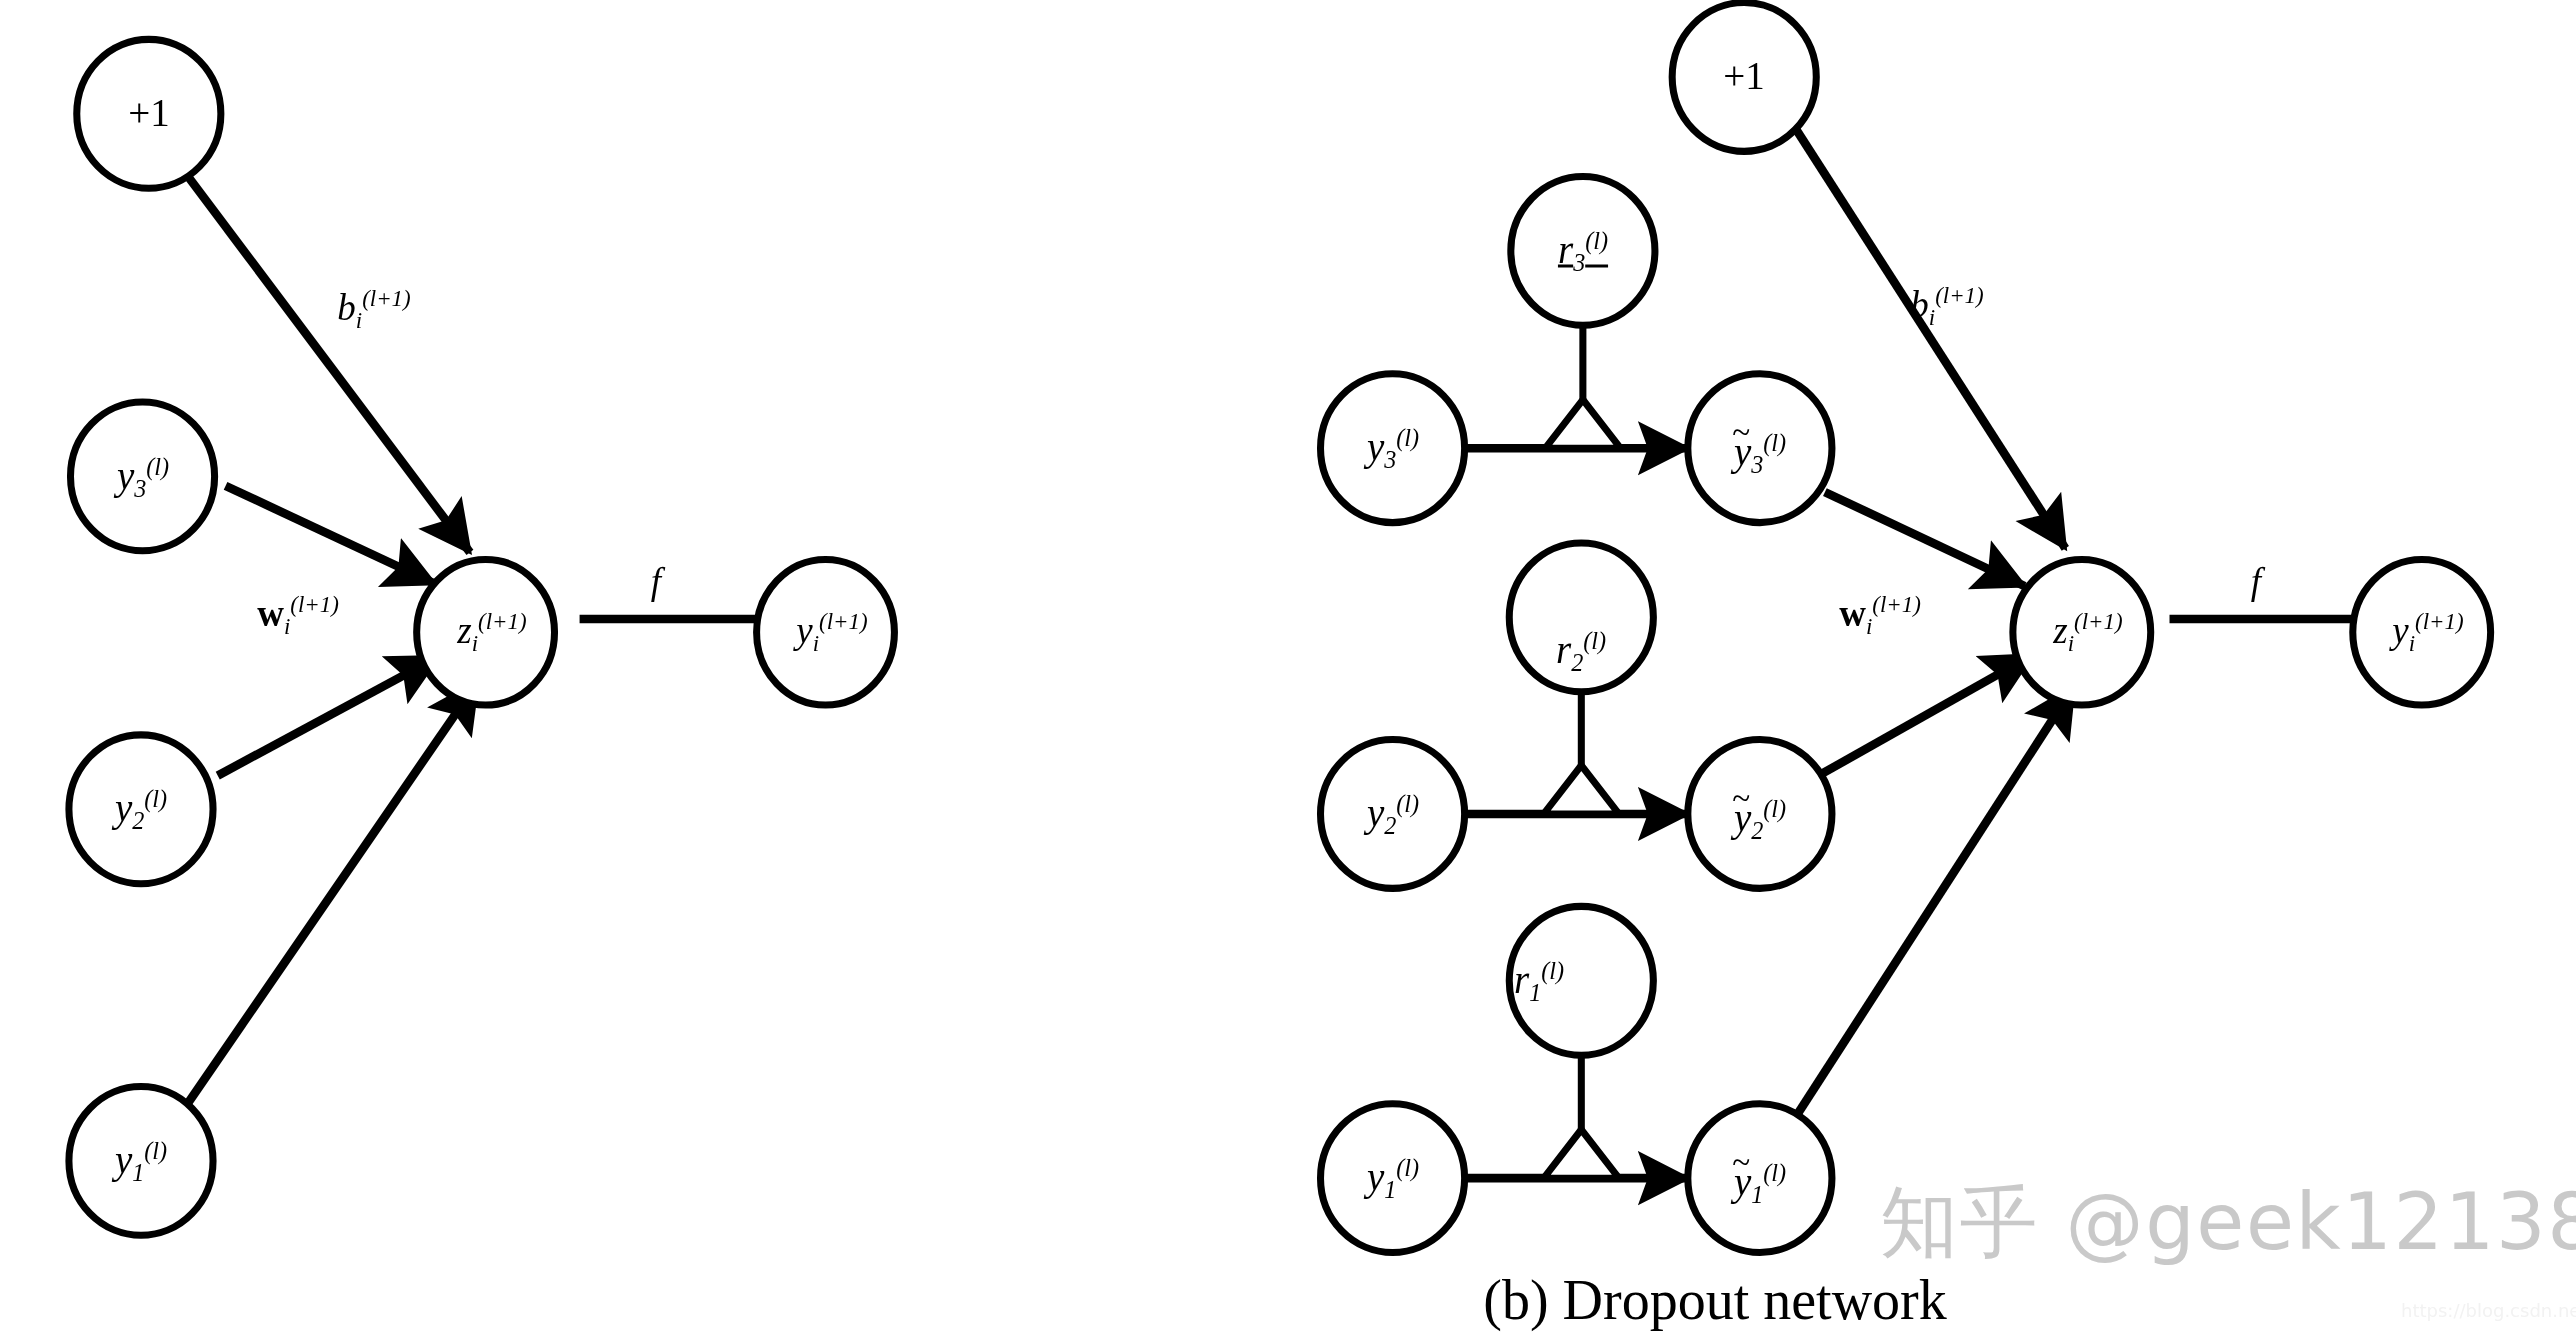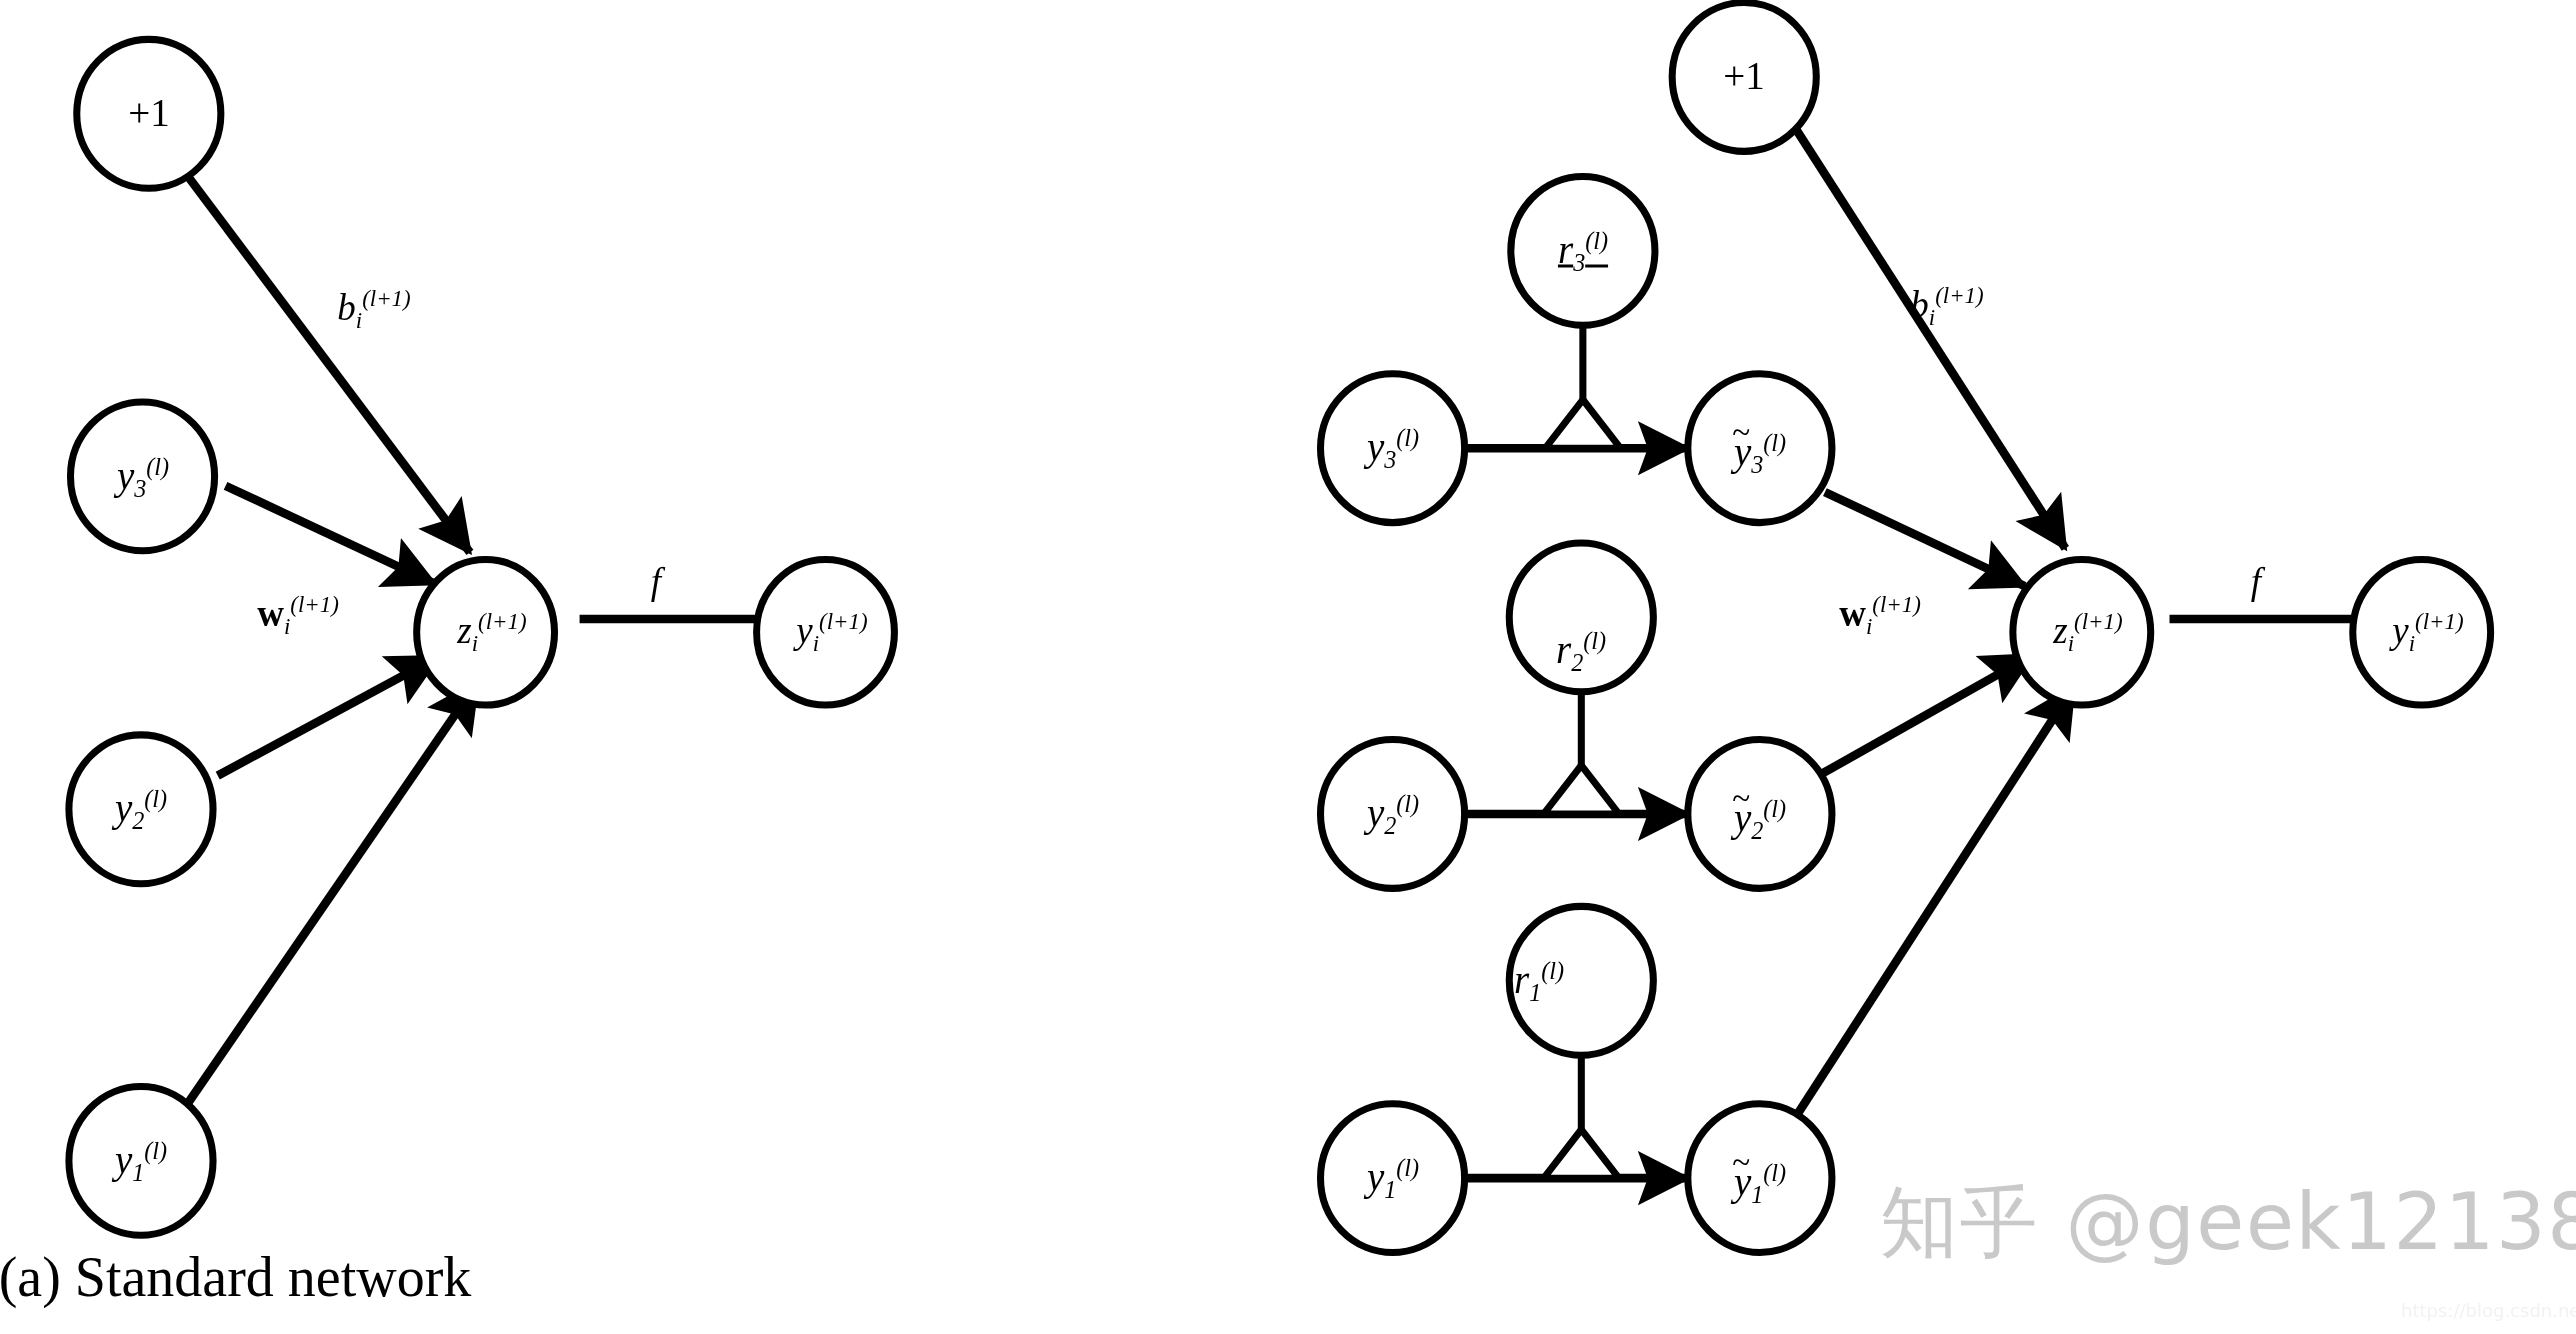--- a/index.html
+++ b/index.html
@@ -232,21 +232,20 @@
   <div class="mathlabel edgelabel" style="left:374px; top:307px;">
     <span>b</span><sub>i</sub><sup>(l+1)</sup>
   </div>
 
   <div class="mathlabel edgelabel" style="left:298px; top:613px;">
     <span class="boldw">w</span><sub>i</sub><sup>(l+1)</sup>
   </div>
 
   <div class="mathlabel edgelabel" style="left:656px; top:581px;">f</div>
 
-  <div class="caption" style="left:235px; top:1277px;">(a) Standard network</div>
 
   <div class="mathlabel nodetext upright" style="left:1744px; top:75px;">+1</div>
 
   <div class="mathlabel nodetext" style="left:1583px; top:249px;text-decoration:underline;">
     <span>r</span><sub>3</sub><sup>(l)</sup>
   </div>
 
   <div class="mathlabel nodetext" style="left:1393px; top:446px;">
     <span>y</span><sub>3</sub><sup>(l)</sup>
   </div>
@@ -290,19 +289,20 @@
   <div class="mathlabel edgelabel" style="left:1947px; top:304px;">
     <span>b</span><sub>i</sub><sup>(l+1)</sup>
   </div>
 
   <div class="mathlabel edgelabel" style="left:1880px; top:613px;">
     <span class="boldw">w</span><sub>i</sub><sup>(l+1)</sup>
   </div>
 
   <div class="mathlabel edgelabel" style="left:2256px; top:581px;">f</div>
 
+  <div class="caption" style="left:1715px; top:1300px;">(b) Dropout network</div>
 
   <div class="watermark-zhihu" style="left:1880px; top:1171px;">知乎 @geek12138</div>
 
   <div class="watermark-url" style="left:2401px; top:1300px;">https://blog.csdn.net/yzqlyzql</div>
 
 </div>
 
 
 </body></html>

